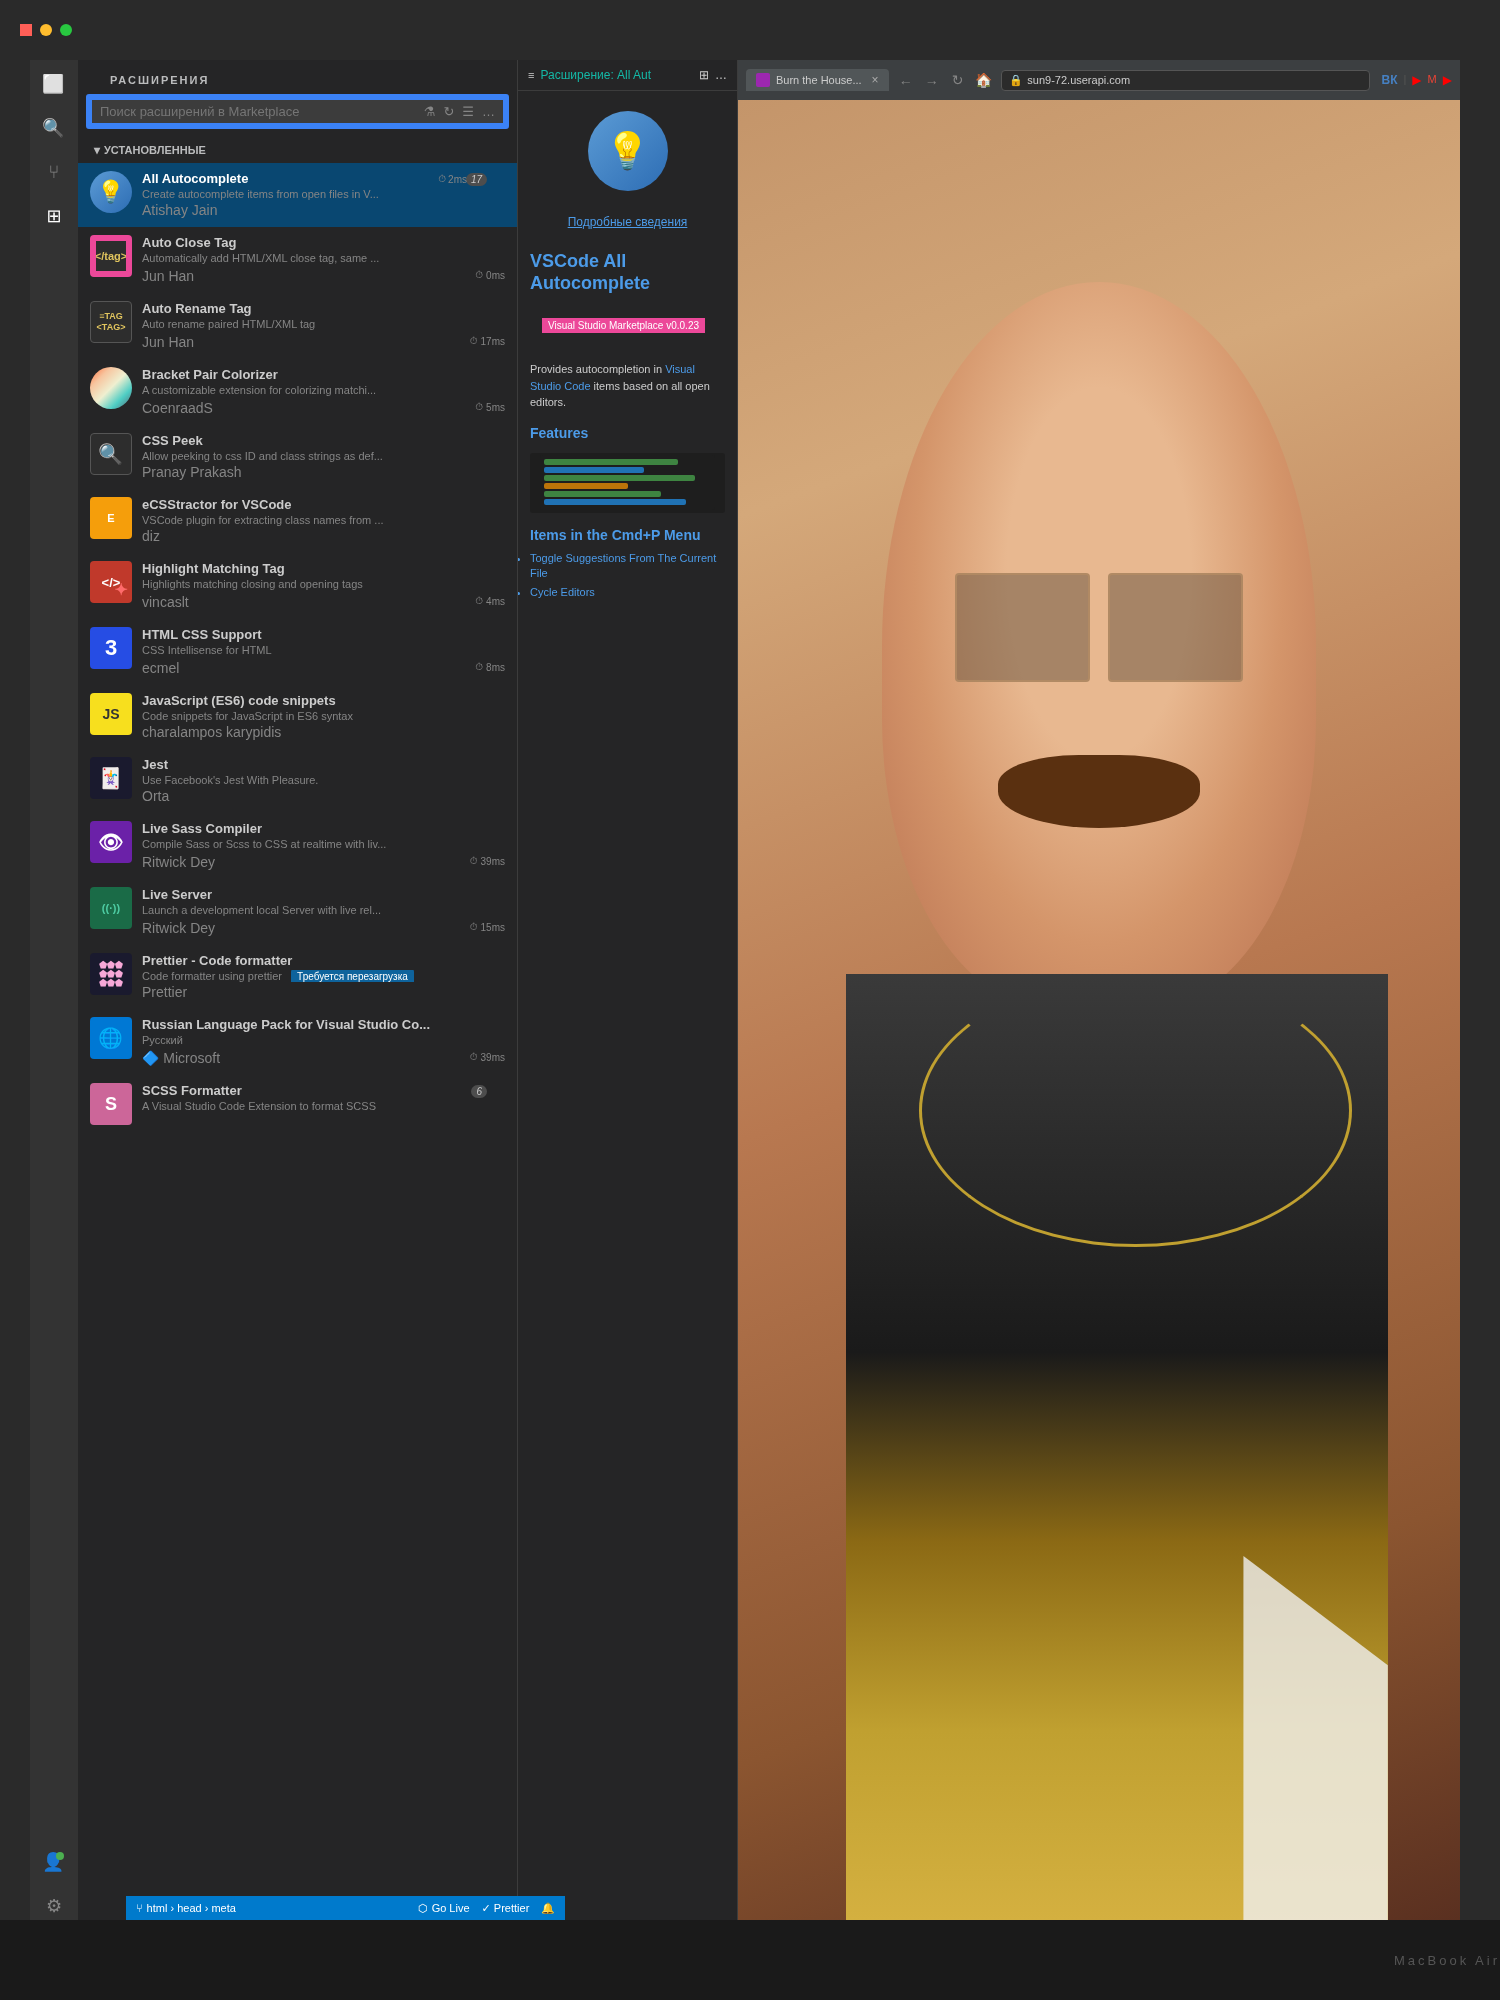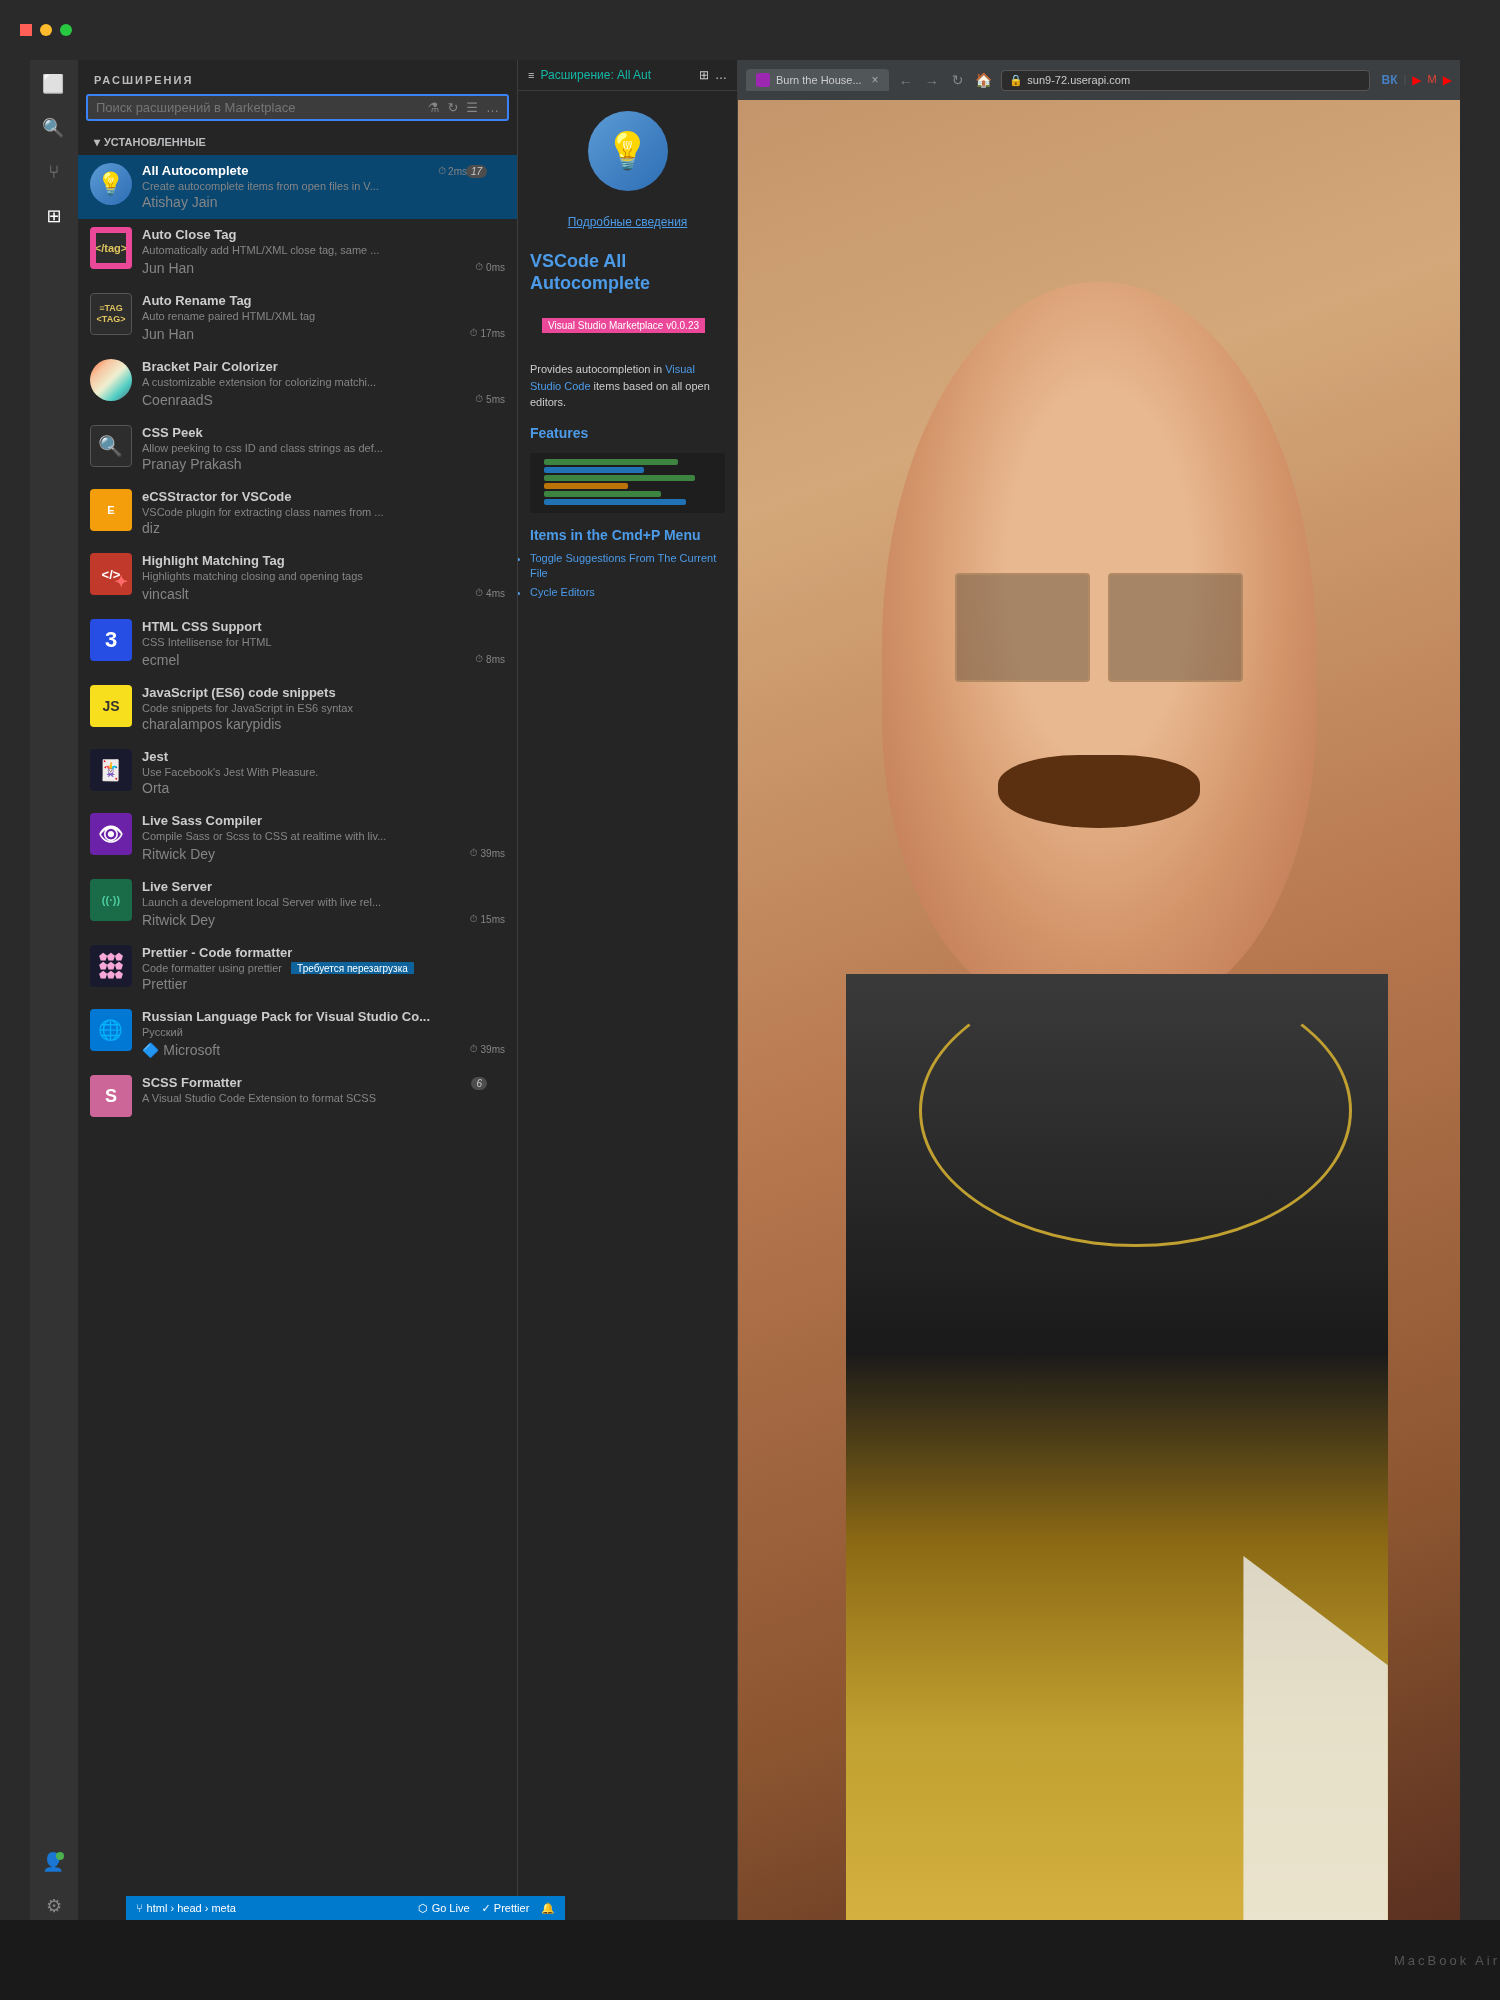--- a/index.html
+++ b/index.html
@@ -59,32 +59,32 @@
     .extensions-panel {
       width: 440px;
       background: #252526;
       display: flex;
       flex-direction: column;
       flex-shrink: 0;
       border-right: 1px solid #3c3c3c;
     }
 
     .panel-header {
-      padding: 14px 16px 8px;
+      padding: 14px 32px 8px;
       color: #bbbcbd;
       font-size: 11px;
       font-weight: 700;
       letter-spacing: 2px;
       text-transform: uppercase;
     }
 
     .search-bar {
       margin: 0 8px 8px;
       background: #3c3c3c;
-      border: 2px solid #3b82f6;
+      border: 6px solid #3b82f6;
       border-radius: 3px;
       display: flex;
       align-items: center;
       padding: 4px 8px;
       gap: 6px;
     }
 
     .search-input {
       flex: 1;
       background: transparent;

